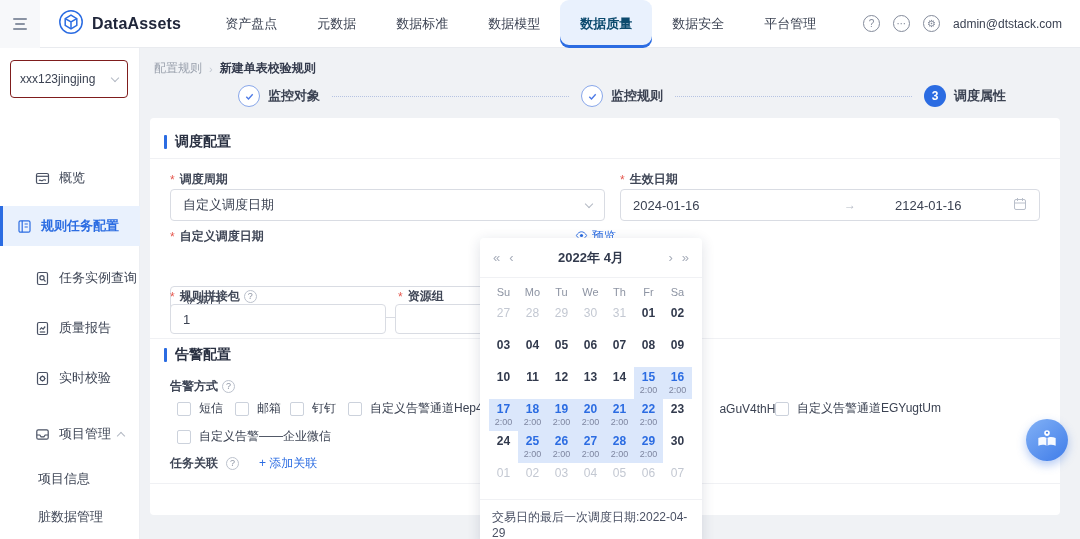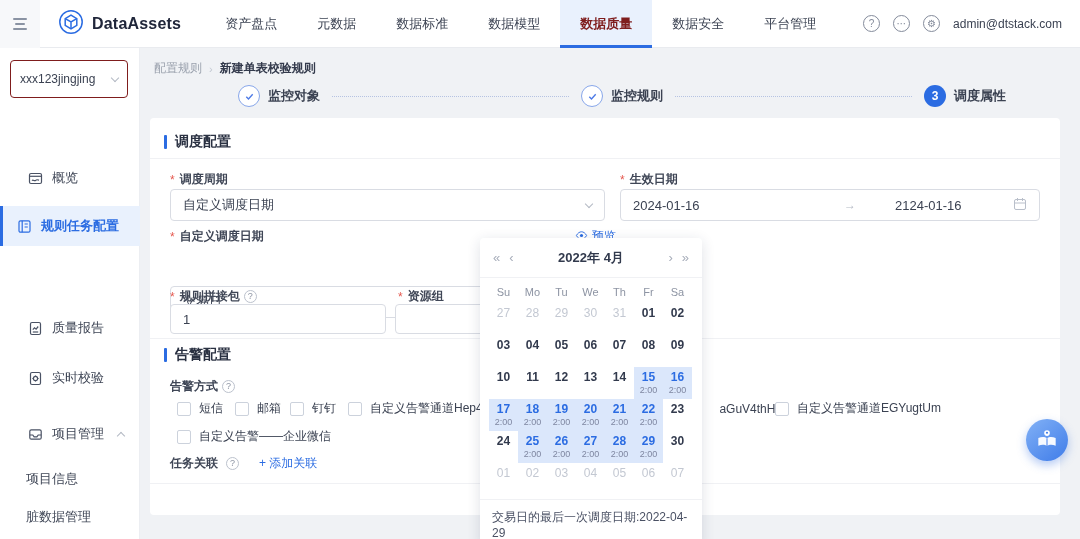--- a/index.html
+++ b/index.html
@@ -11,43 +11,43 @@
   .topnav { position:absolute; top:0; left:0; width:1080px; height:48px; background:#fff;
             border-bottom:1px solid #e9ebef; display:flex; align-items:center; z-index:20; }
   .hamburger { width:40px; height:48px; background:#f7f8fa; display:flex; flex-direction:column;
                justify-content:center; align-items:center; gap:3px; cursor:pointer; flex:none; }
   .hamburger i { display:block; height:2px; background:#8a93a3; border-radius:1px; }
   .hamburger i:nth-child(1){width:14px} .hamburger i:nth-child(2){width:10px} .hamburger i:nth-child(3){width:14px}
   .brand { display:flex; align-items:center; gap:8px; margin-left:18px; margin-right:24px; flex:none; }
   .brand-name { font-size:16px; font-weight:bold; color:#20263a; letter-spacing:.2px; }
   .nav-items { display:flex; height:48px; }
   .nav-item { padding:0 20px; line-height:48px; font-size:13px; color:#3b4252; cursor:pointer; white-space:nowrap; }
-  .nav-item.active { background:#e9f1fd; color:#7f1d1d; font-weight:bold; box-shadow:inset 0 -3px 0 #2b6ce2; }
+  .nav-item.active { background:#e9f1fd; color:#0c4a6e; font-weight:bold; box-shadow:inset 0 -3px 0 #2b6ce2;border-radius:9px; }
   .nav-right { margin-left:auto; display:flex; align-items:center; gap:13px; padding-right:18px; }
   .icon-circle { width:17px; height:17px; border:1px solid #848b9b; border-radius:50%; color:#848b9b;
                  font-size:10px; line-height:15px; text-align:center; cursor:pointer; }
   .user-email { font-size:12px; color:#3b4252; cursor:pointer; }
 
   
   .sidebar { position:absolute; top:48px; left:0; width:140px; height:491px; background:#fff;
              border-right:1px solid #eceef2; z-index:15; }
   .proj-select { position:absolute; left:10px; top:12px; width:118px; height:38px; border:1px solid #7f1d1d;
                  border-radius:4px; display:flex; align-items:center; justify-content:space-between;
                  padding:0 9px; font-size:12px; color:#3b4252; background:#fff; cursor:pointer; }
   .chev-down { width:6px; height:6px; border-right:1.2px solid #b3b9c4; border-bottom:1.2px solid #b3b9c4;
                transform:rotate(45deg); margin-top:-3px; }
   .chev-up { width:6px; height:6px; border-right:1.2px solid #b3b9c4; border-bottom:1.2px solid #b3b9c4;
              transform:rotate(225deg); margin-bottom:-3px; }
   .side-item { position:absolute; left:0; width:140px; height:40px; display:flex; align-items:center;
-               gap:9px; padding-left:28px; font-size:13px; color:#3f4656; cursor:pointer; }
+               gap:9px; padding-left:35px; font-size:13px; color:#3f4656; cursor:pointer; }
   .side-item svg { flex:none; stroke:#4a5264; }
   .side-item.active { background:#e9f1fd; color:#2b6ce2; font-weight:bold; border-left:3px solid #2b6ce2; padding-left:14px; }
   .side-item.active svg { stroke:#2b6ce2; }
   .side-item .chev-up { position:absolute; right:16px; }
-  .side-sub { position:absolute; left:4px; width:140px; height:34px; display:flex; align-items:center;
+  .side-sub { position:absolute; left:16px; width:140px; height:34px; display:flex; align-items:center;
               padding-left:22px; font-size:13px; color:#3f4656; cursor:pointer; }
 
   
   .breadcrumb { position:absolute; left:154px; top:60px; display:flex; align-items:center; gap:7px; font-size:12px; }
   .bc-parent { color:#9aa1ad; cursor:pointer; } .bc-sep { color:#c3c8d2; font-size:11px; } .bc-current { color:#333a4c; font-weight:bold; }
   .stepper { position:absolute; left:238px; top:85px; width:768px; height:22px; display:flex; align-items:center; }
   .step { display:flex; align-items:center; gap:8px; flex:none; }
   .step-circle { width:22px; height:22px; border-radius:50%; border:1px solid #88a7ea; background:#fff;
                  display:flex; align-items:center; justify-content:center; }
   .step-num { width:22px; height:22px; border-radius:50%; background:#2b6ce2; color:#fff; font-size:12px;
@@ -161,20 +161,28 @@
       </svg>
       <span>概览</span>
     </div>
     <div class="side-item active" style="top:158px">
       <svg width="15" height="15" viewBox="0 0 15 15" fill="none" stroke-width="1.2">
         <rect x="2" y="1.8" width="11" height="11.4" rx="1.5"></rect>
           <path d="M5.2 1.8v11.4"></path>
           <path d="M7.6 5h3.2M7.6 8h3.2"></path>
       </svg>
       <span>规则任务配置</span>
+    </div>
+    <div class="side-item" style="top:210px">
+      <svg width="15" height="15" viewBox="0 0 15 15" fill="none" stroke-width="1.2">
+        <rect x="2.5" y="1.5" width="10" height="12" rx="1.5"></rect>
+          <circle cx="7" cy="6.8" r="2.1"></circle>
+          <path d="M8.5 8.4l2 2.1"></path>
+      </svg>
+      <span>任务实例查询</span>
     </div>
     <div class="side-item" style="top:260px">
       <svg width="15" height="15" viewBox="0 0 15 15" fill="none" stroke-width="1.2">
         <rect x="2.5" y="1.5" width="10" height="12" rx="1.5"></rect>
           <path d="M4.8 8.6l1.7-1.8 1.6 1.3 2.1-2.6"></path>
           <path d="M4.8 11h5.4"></path>
       </svg>
       <span>质量报告</span>
     </div>
     <div class="side-item" style="top:310px">

